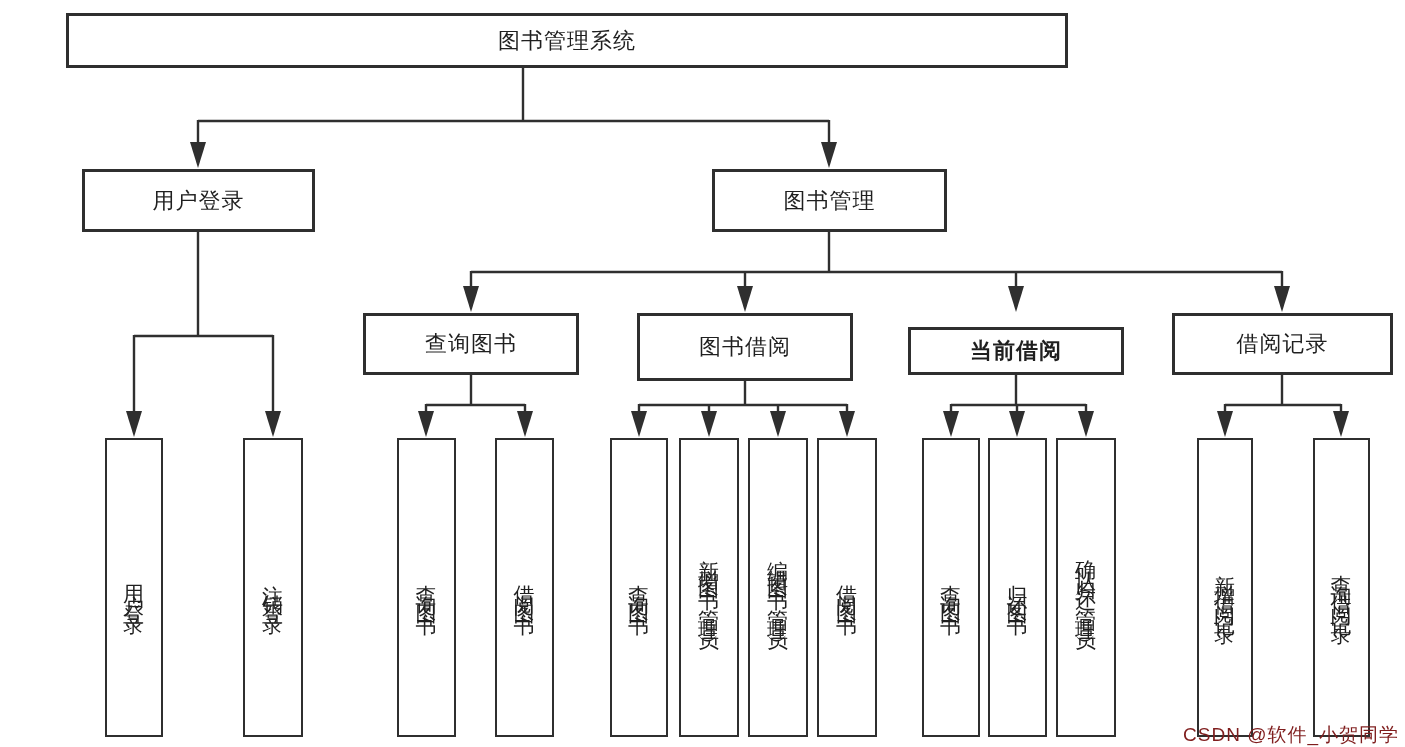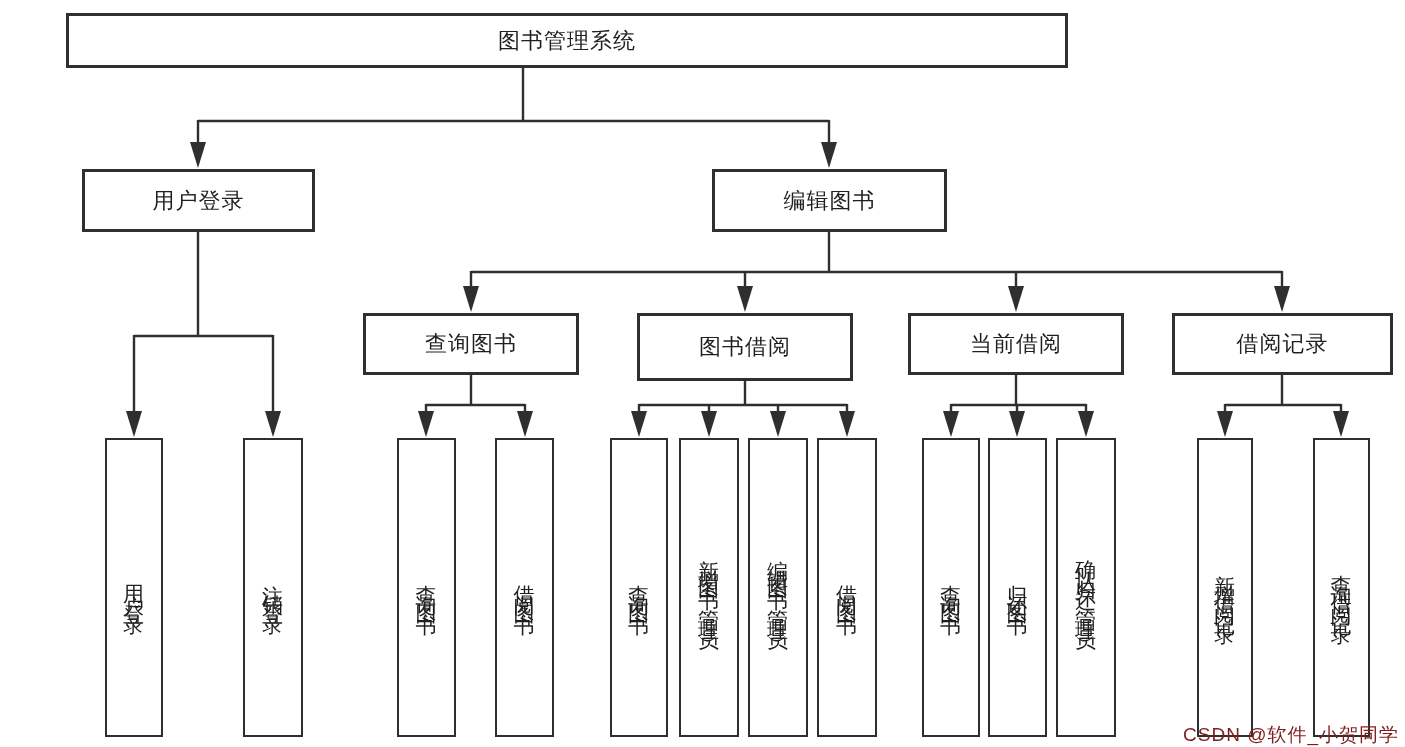--- a/index.html
+++ b/index.html
@@ -105,30 +105,30 @@
   </svg>
 
   <div class="node" style="left:22px; top:13px; width:1002px; height:55px;margin-left:44px;">
     <span>图书管理系统</span>
   </div>
 
   <div class="node" style="left:82px; top:169px; width:233px; height:63px;">
     <span>用户登录</span>
   </div>
   <div class="node" style="left:712px; top:169px; width:235px; height:63px;">
-    <span>编辑图书</span>
+    <span>图书管理</span>
   </div>
 
   <div class="node" style="left:363px; top:313px; width:216px; height:62px;">
     <span>查询图书</span>
   </div>
   <div class="node" style="left:637px; top:313px; width:216px; height:68px;">
     <span>图书借阅</span>
   </div>
-  <div class="node" style="left:908px; top:313px; width:216px; height:62px;">
+  <div class="node" style="left:908px; top:327px; width:216px; height:48px;font-weight:bold;">
     <span>当前借阅</span>
   </div>
   <div class="node" style="left:1172px; top:313px; width:221px; height:62px;">
     <span>借阅记录</span>
   </div>
 
   <div class="leaf" style="left:105px; top:438px; width:58px; height:299px;">
     <span class="vtext">用户登录</span>
   </div>
   <div class="leaf" style="left:243px; top:438px; width:60px; height:299px;">

